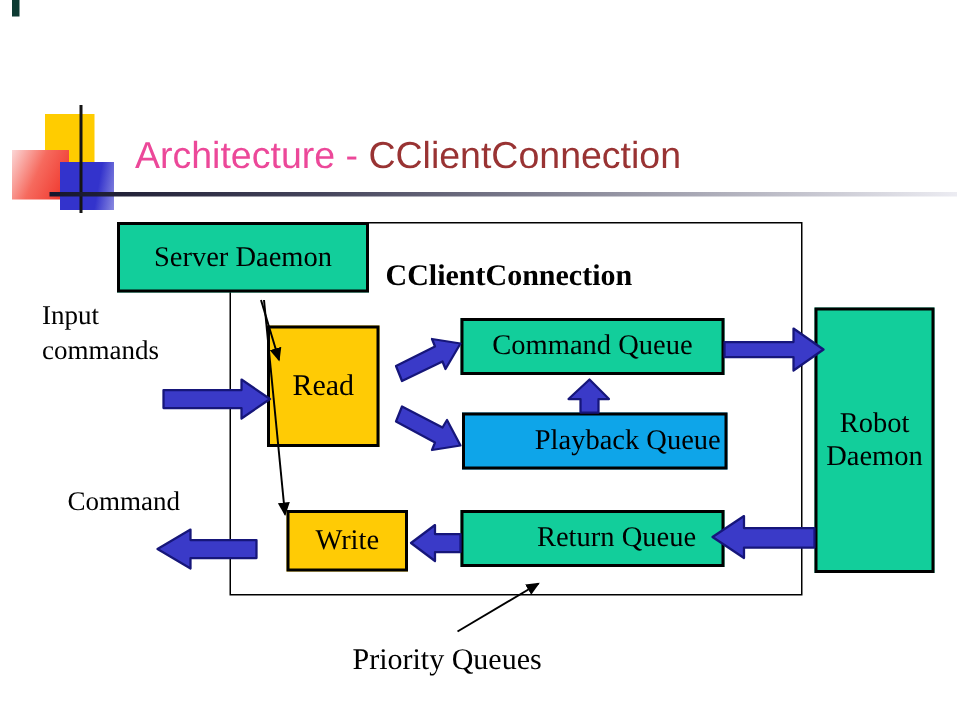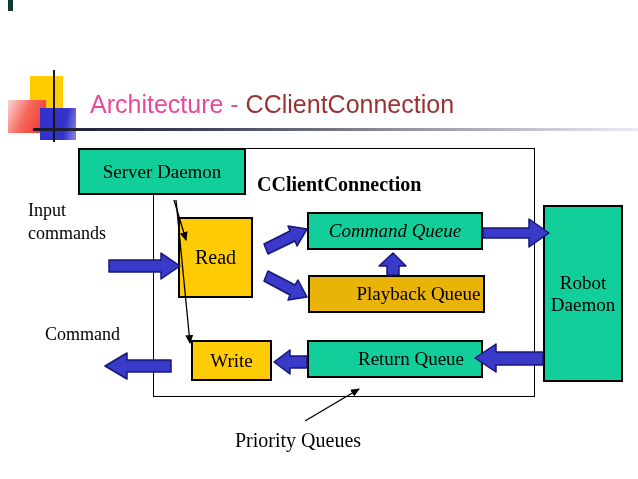--- a/index.html
+++ b/index.html
@@ -23,21 +23,21 @@
                  border:1.5px solid #000;box-sizing:border-box;z-index:1;background:transparent;}
   .cclient-label{position:absolute;left:257px;top:173px;font-size:20px;font-weight:bold;
                  color:#000;z-index:2;white-space:nowrap;}
   
   .box{position:absolute;border:2px solid #000;box-sizing:border-box;z-index:2;
        display:flex;align-items:center;justify-content:center;text-align:center;
        color:#000;font-size:19px;line-height:1.15;}
   .box-server{left:78px;top:148px;width:168px;height:47px;}
   .box-read{left:178px;top:217px;width:75px;height:81px;font-size:20px;}
   .box-write{left:191px;top:340px;width:81px;height:41px;}
-  .box-cmdq{left:307px;top:212px;width:176px;height:38px;font-style:italic;}
+  .box-cmdq{left:307px;top:212px;width:176px;height:38px;}
   .box-playq{left:308px;top:275px;width:177px;height:38px;}
   .box-retq{left:307px;top:340px;width:176px;height:38px;}
   .box-robot{left:543px;top:205px;width:80px;height:177px;padding:0 20px;}
   
   .lbl{position:absolute;color:#000;z-index:2;}
   .lbl-input{left:28px;top:199px;width:100px;font-size:18px;line-height:1.3;}
   .lbl-feedback{left:45px;top:324px;font-size:18px;white-space:nowrap;}
   .lbl-priority{left:235px;top:429px;font-size:20px;white-space:nowrap;}
   .page-number{position:absolute;left:583px;top:453px;font-family:Liberation Mono, monospace;
                font-size:12px;margin-top:44px;}
@@ -58,21 +58,21 @@
   <h1 class="title"><span style="color: #ec4899;">Architecture - </span><span style="color: rgb(153, 51, 51);">CClientConnection</span></h1>
   <div class="title-rule"></div>
 
   <div class="container-box"></div>
   <div class="cclient-label">CClientConnection</div>
 
   <div class="box box-server" style="background-color: rgb(18, 206, 155);">Server Daemon</div>
   <div class="box box-read" style="background-color: rgb(255, 203, 5);">Read</div>
   <div class="box box-write" style="background-color: rgb(255, 203, 5); text-align: right;">Write</div>
   <div class="box box-cmdq" style="background-color: rgb(18, 206, 155);">Command Queue</div>
-  <div class="box box-playq" style="background-color: #eab308; padding-left: 44px;">Playback Queue</div>
+  <div class="box box-playq" style="background-color: #0ea5e9; padding-left: 44px;">Playback Queue</div>
   <div class="box box-retq" style="background-color: rgb(18, 206, 155); padding-left: 32px;">Return Queue</div>
   <div class="box box-robot" style="background-color: rgb(18, 206, 155);">Robot Daemon</div>
 
   <div class="lbl lbl-input">Input commands</div>
   <div class="lbl lbl-feedback">Command</div>
   <div class="lbl lbl-priority">Priority Queues</div>
   <div class="page-number" style="color: rgb(60, 60, 60);">13</div>
 
   <svg class="overlay" width="638" height="479" viewBox="0 0 638 479" xmlns="http://www.w3.org/2000/svg">
     <defs>

